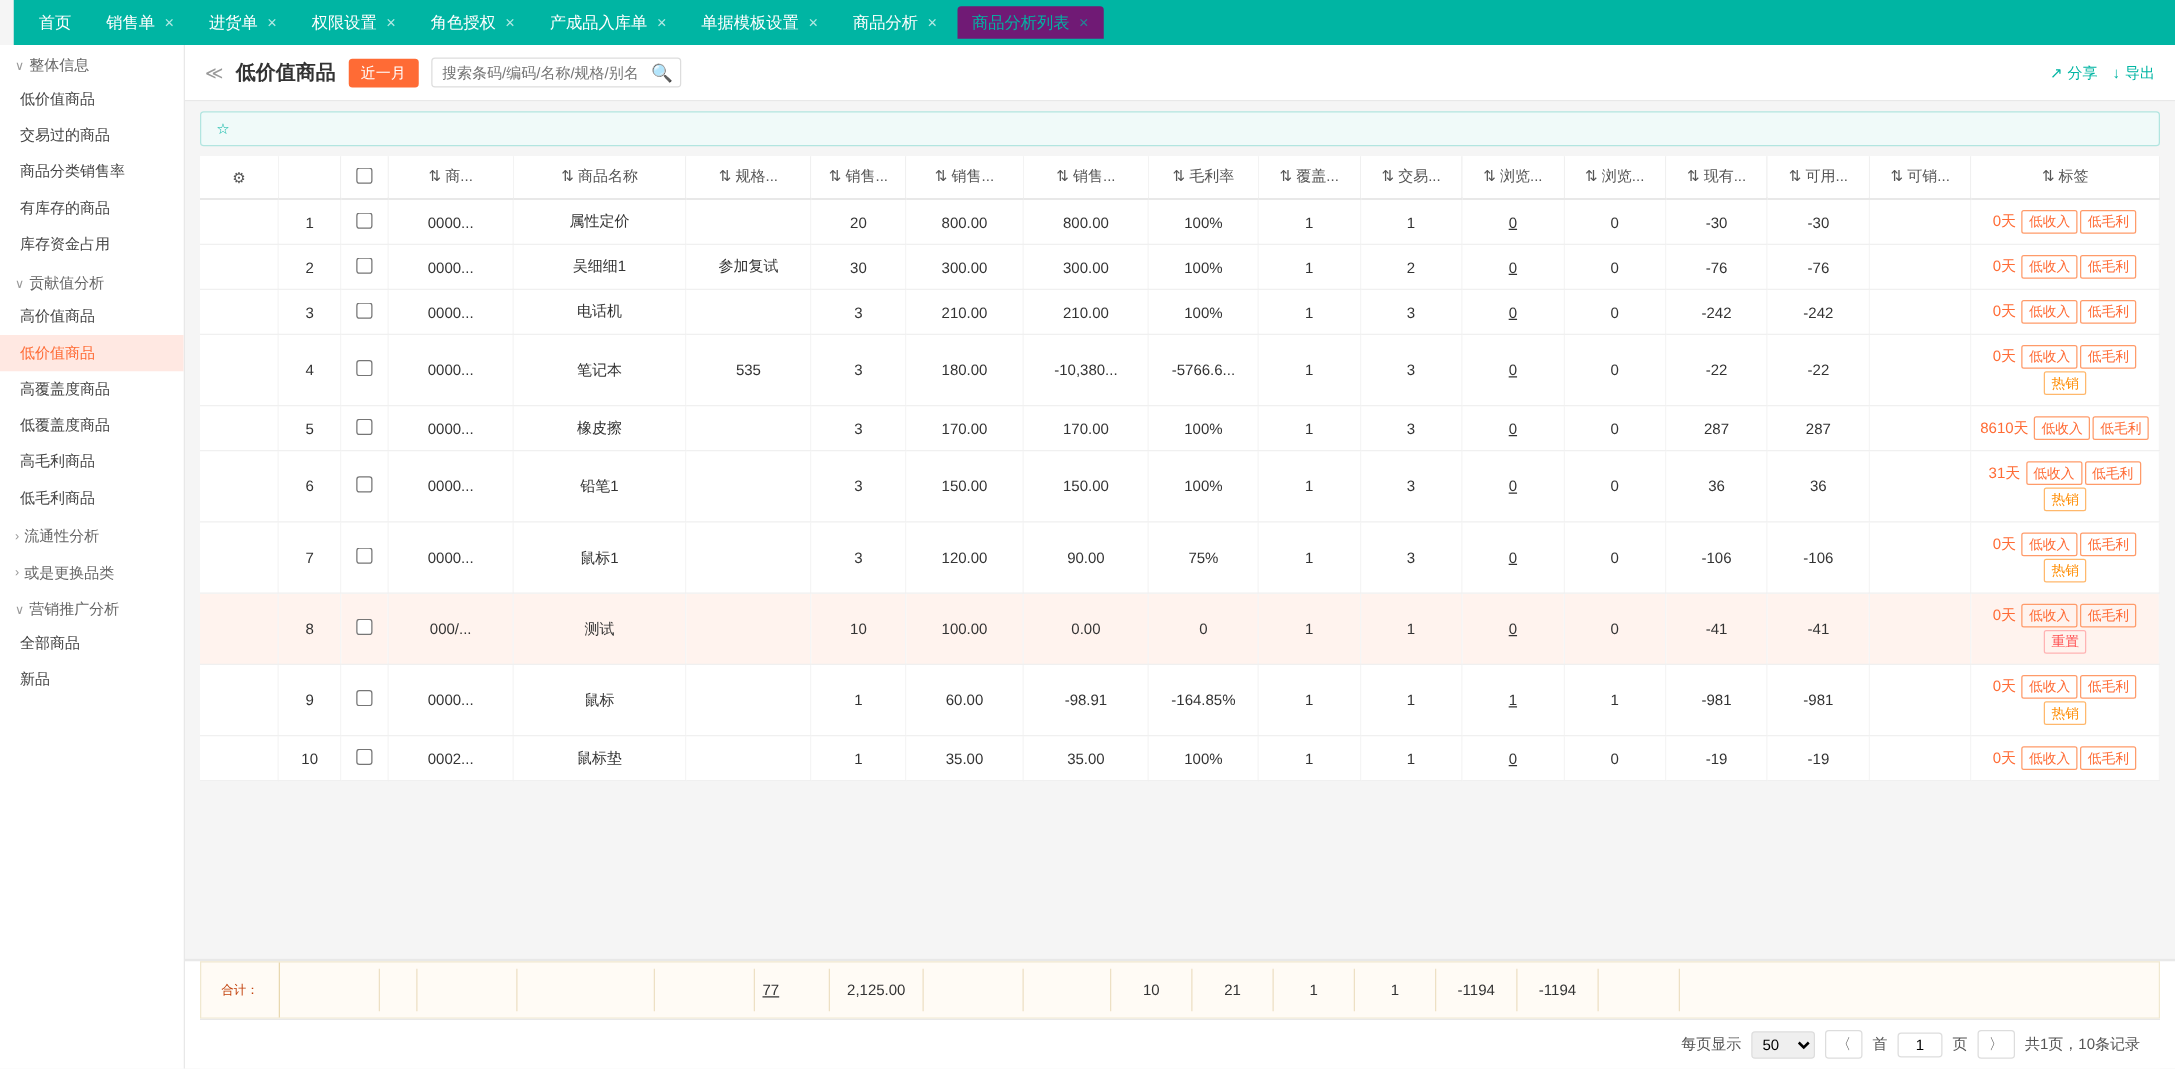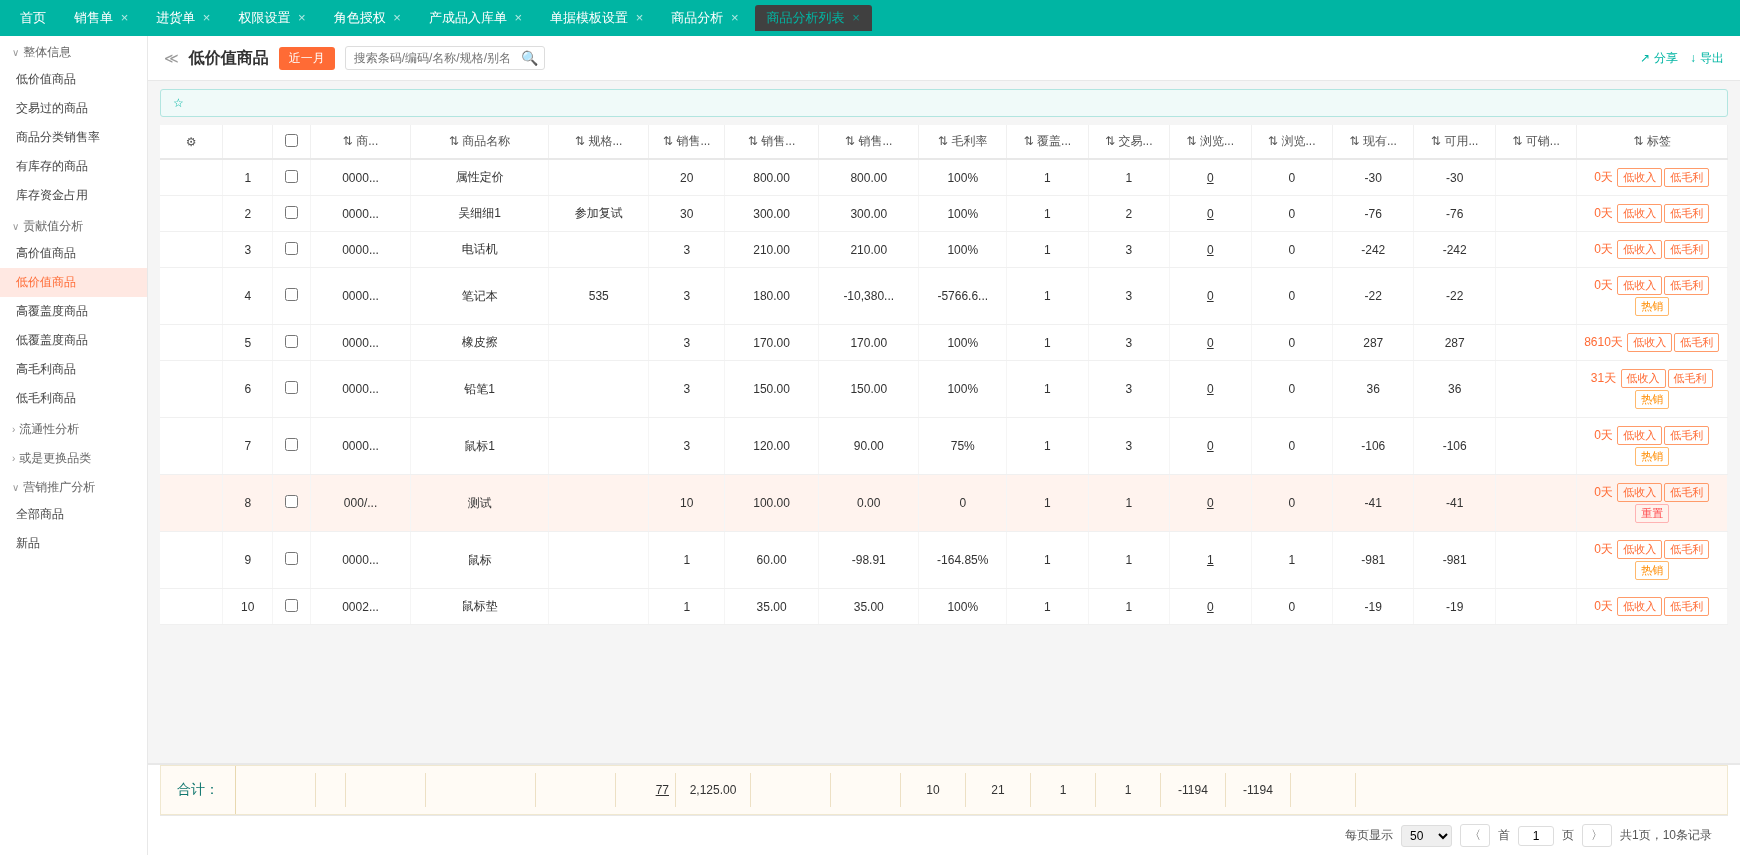--- a/index.html
+++ b/index.html
@@ -6,30 +6,31 @@
     body { font-family: 'Microsoft YaHei', Arial, sans-serif; font-size: 12px; background: #f5f5f5; color: #333; overflow: hidden; }
 
     
     .top-nav {
       background: #00b5a3;
       display: flex;
       align-items: center;
       height: 36px;
       padding: 0 8px;
       gap: 4px;
+      margin-left: 11px;
     }
     .nav-tab {
       color: #fff;
       padding: 4px 12px;
       cursor: pointer;
       border-radius: 3px 3px 0 0;
       font-size: 13px;
       white-space: nowrap;
     }
-    .nav-tab.active { background: #404040; color: #00b5a3; text-align: center; }
+    .nav-tab.active { background: #701a75; color: #00b5a3; text-align: center; }
     .nav-tab .close { margin-left: 4px; opacity: 0.7; }
 
     
     .main-layout {
       display: flex;
       height: calc(100vh - 36px);
     }
 
     
     .sidebar {
@@ -199,22 +200,22 @@
       flex-shrink: 0;
     }
     .total-row {
       display: flex;
       align-items: center;
       background: #fffbf5;
       border: 1px solid #f0e8d0;
     }
     .total-label {
       padding: 15px 16px;
-      font-size: 14px;
-      color: #0f766e;
+      font-size: 10px;
+      color: #c2410c;
       border-right: 1px solid #e8d8b0;
       min-width: 60px;
     }
 
     
     .pagination-bar {
       display: flex;
       align-items: center;
       justify-content: flex-end;
       padding: 8px 16px;
@@ -586,21 +587,21 @@
 
     <div class="footer-bar">
       <div class="total-row">
         <div class="total-label">合计：</div>
         <div style="flex:1; display:grid; grid-template-columns: 80px 30px 80px 110px 80px 60px 75px 80px 70px 65px 65px 65px 65px 65px 65px 65px 120px; font-size:12px;">
           <div style="padding:10px 6px; text-align:center; border-right:1px solid #ede0c4;"></div>
           <div style="padding:10px 6px; text-align:center; border-right:1px solid #ede0c4;"></div>
           <div style="padding:10px 6px; text-align:center; border-right:1px solid #ede0c4;"></div>
           <div style="padding:10px 6px; text-align:center; border-right:1px solid #ede0c4;"></div>
           <div style="padding:10px 6px; text-align:center; border-right:1px solid #ede0c4;"></div>
-          <div style="padding:10px 6px; text-align:right; border-right:1px solid #ede0c4;text-decoration:underline;">77</div>
+          <div style="padding:10px 6px; text-align:left; border-right:1px solid #ede0c4;text-decoration:underline;">77</div>
           <div style="padding:10px 6px; text-align:center; border-right:1px solid #ede0c4;">2,125.00</div>
           <div style="padding:10px 6px; text-align:center; border-right:1px solid #ede0c4;"></div>
           <div style="padding:10px 6px; text-align:center; border-right:1px solid #ede0c4;"></div>
           <div style="padding:10px 6px; text-align:center; border-right:1px solid #ede0c4;">10</div>
           <div style="padding:10px 6px; text-align:center; border-right:1px solid #ede0c4;">21</div>
           <div style="padding:10px 6px; text-align:center; border-right:1px solid #ede0c4;">1</div>
           <div style="padding:10px 6px; text-align:center; border-right:1px solid #ede0c4;">1</div>
           <div style="padding:10px 6px; text-align:center; border-right:1px solid #ede0c4;">-1194</div>
           <div style="padding:10px 6px; text-align:center; border-right:1px solid #ede0c4;">-1194</div>
           <div style="padding:10px 6px; text-align:center; border-right:1px solid #ede0c4;"></div>

